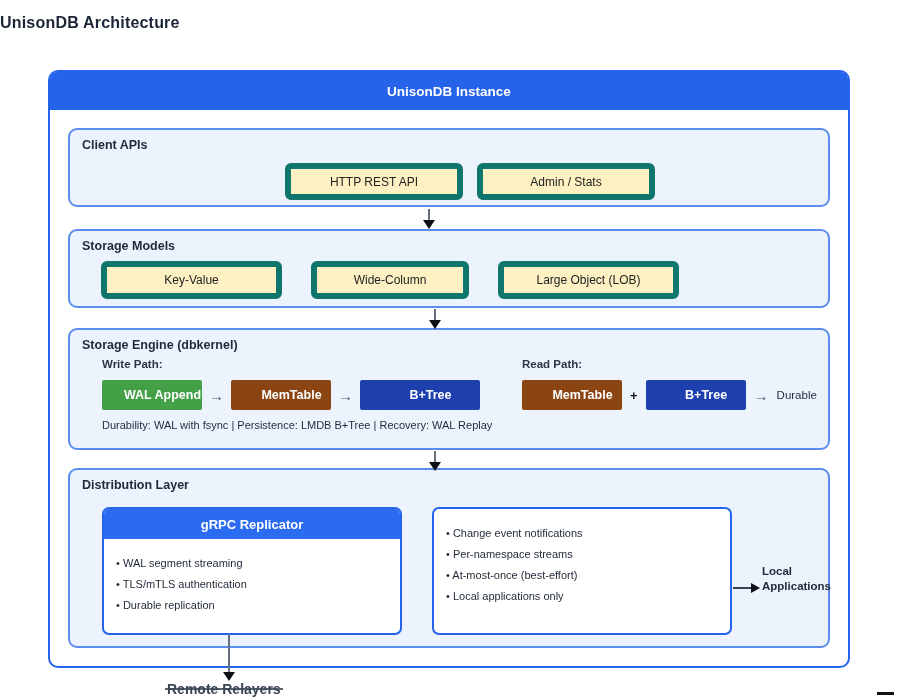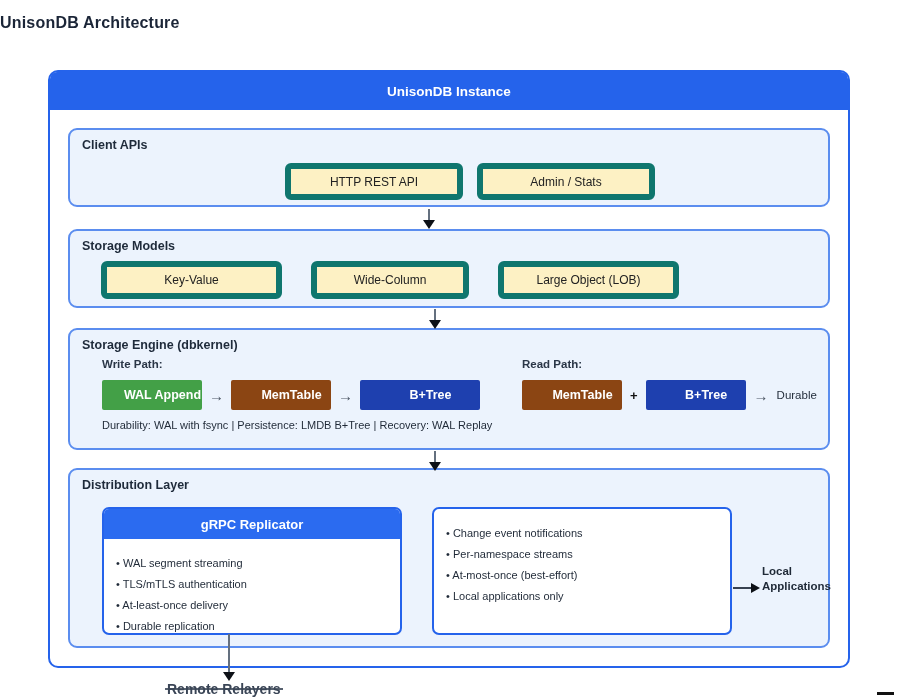--- a/index.html
+++ b/index.html
@@ -150,21 +150,20 @@
   </div>
 
   <div class="section sec-dist">
     <div class="section-label">Distribution Layer</div>
 
     <div class="panel panel-grpc">
       <div class="panel-header">gRPC Replicator</div>
       <ul class="panel-list">
         <li>WAL segment streaming</li>
         <li>TLS/mTLS authentication</li>
-        <li>At-least-once delivery</li>
         <li>Durable replication</li>
       </ul>
     </div>
 
     <div class="panel panel-watch">
       <ul class="panel-list">
         <li>Change event notifications</li>
         <li>Per-namespace streams</li>
         <li>At-most-once (best-effort)</li>
         <li>Local applications only</li>

